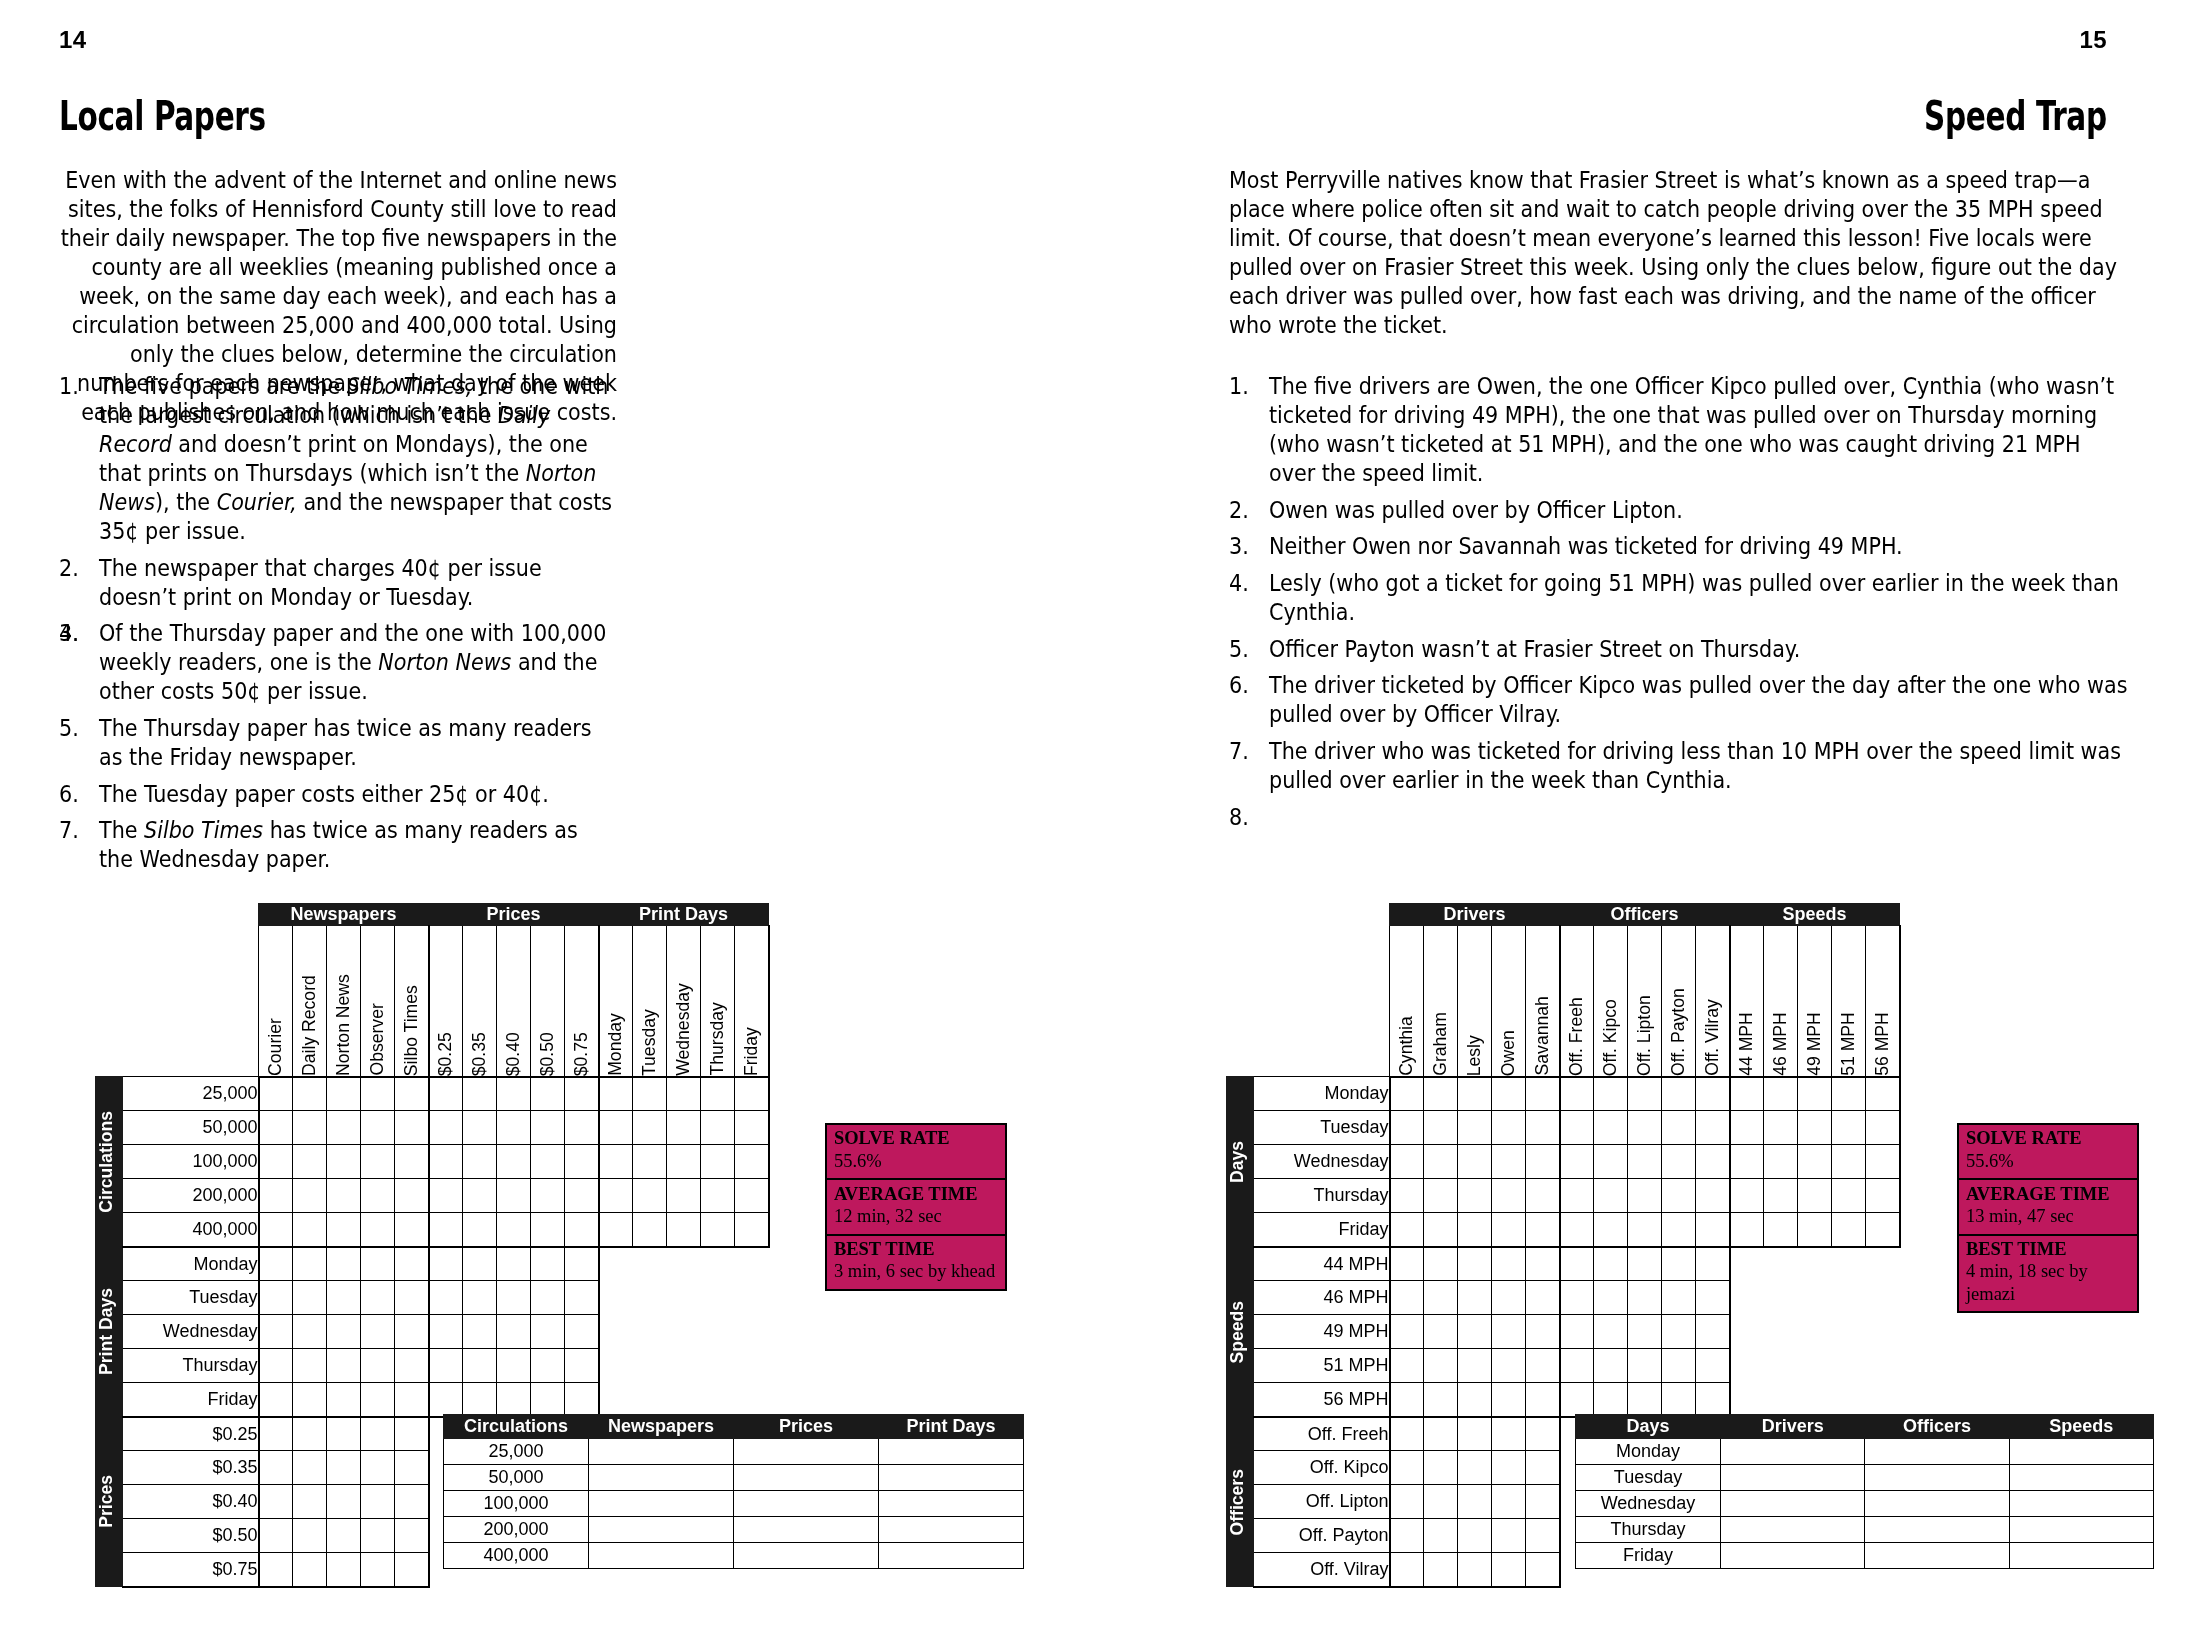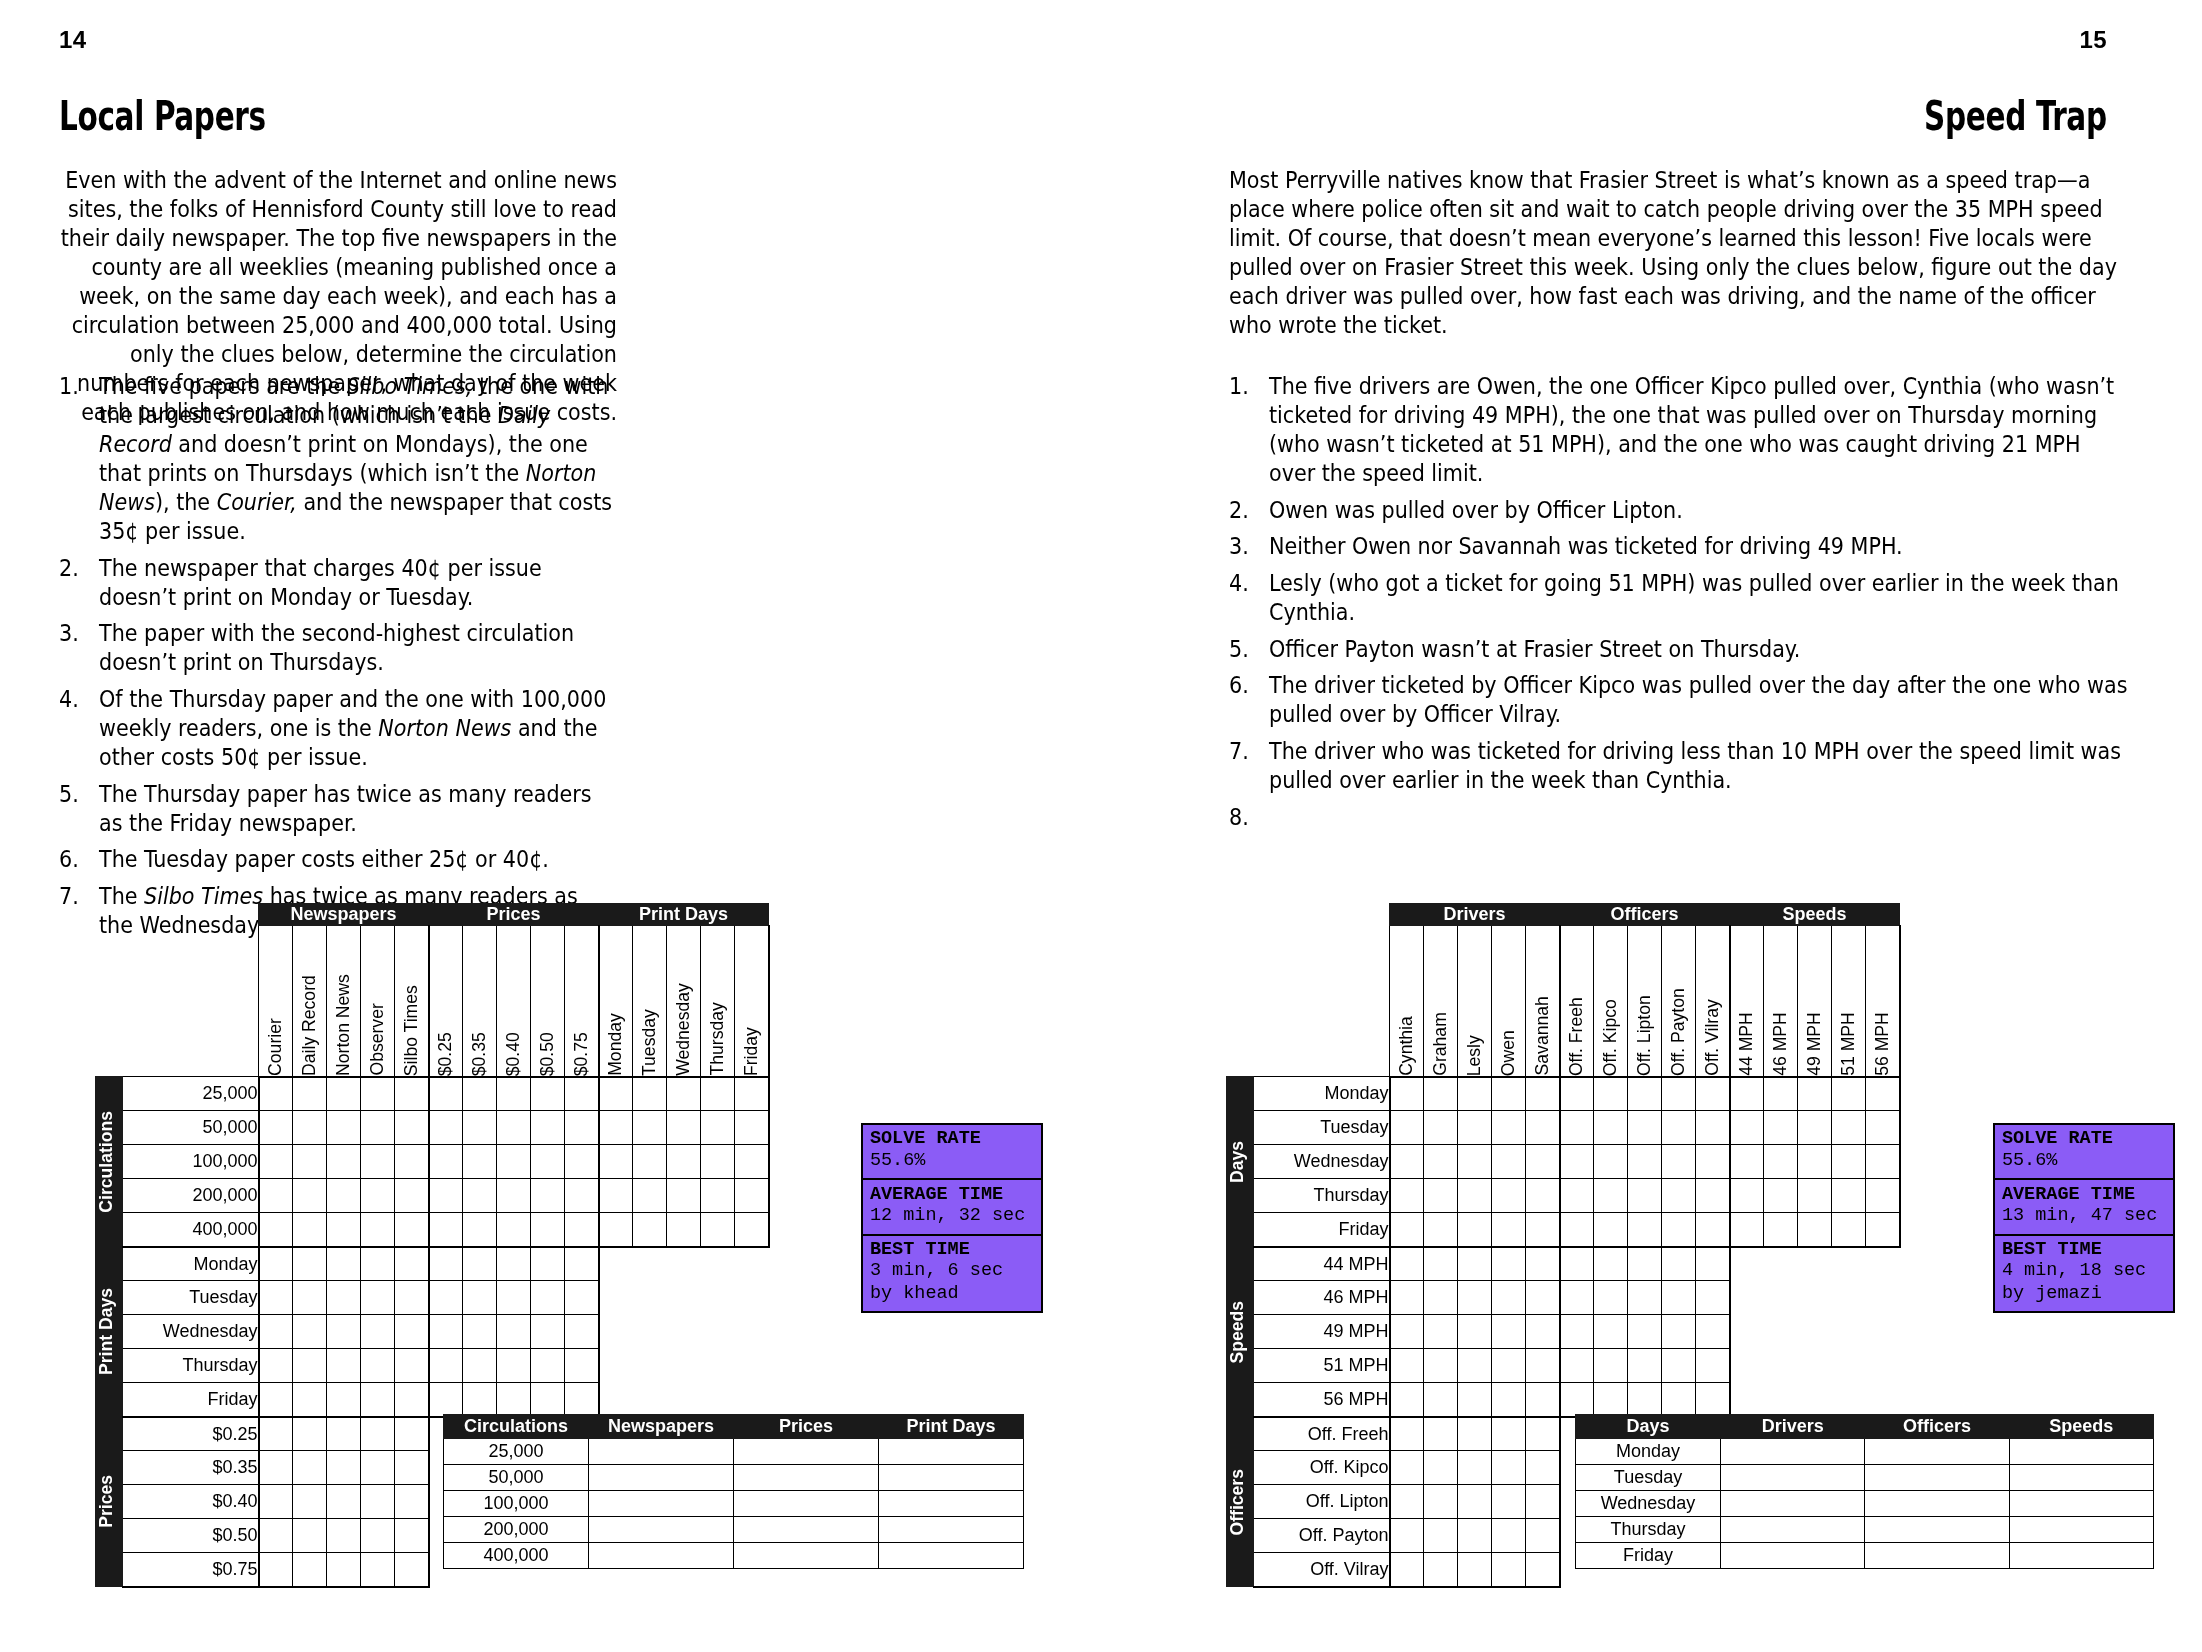--- a/index.html
+++ b/index.html
@@ -110,23 +110,22 @@
 
   
   .tb-top{border-top:2.6px solid #000 !important;}
   .tb-bot{border-bottom:2.6px solid #000 !important;}
   .tb-left{border-left:2.6px solid #000 !important;}
   .tb-right{border-right:2.6px solid #000 !important;}
 
   
   .stats{
     position:absolute;width:182px;
-    border:2.6px solid #000;background:#8b5cf6;box-sizing:border-box;
-    font-family:Liberation Mono, monospace;
-    margin-left:36px;
+    border:2.6px solid #000;background:#be185d;box-sizing:border-box;
+    font-family:Liberation Serif, serif;
   }
   .stats-left{left:825px;top:1123px;}
   .stats-right{left:1957px;top:1123px;}
   .stats .srow{border-bottom:2.6px solid #000;padding:3.4px 6.9px 6px 6.9px;}
   .stats .srow:last-child{border-bottom:none;}
   .stats .skey{font-size:18.5px;font-weight:bold;line-height:21.5px;}
   .stats .sval{font-size:18.5px;line-height:22.4px;}
 
   
   .ans{
@@ -151,21 +150,21 @@
 
 <div class="spread">
 
   <div class="page page-left">
     <div class="folio folio-left">14</div>
     <div class="title title-left">Local Papers</div>
     <div class="intro intro-left">Even with the advent of the Internet and online news sites, the folks of Hennisford County still love to read their daily newspaper. The top five newspapers in the county are all weeklies (meaning published once a week, on the same day each week), and each has a circulation between 25,000 and 400,000 total. Using only the clues below, determine the circulation numbers for each newspaper, what day of the week each publishes on, and how much each issue costs.</div>
     <ol class="clues clues-left">
         <li><span class="num">1.</span><span>The five papers are the <i>Silbo Times,</i> the one with the largest circulation (which isn’t the <i>Daily Record</i> and doesn’t print on Mondays), the one that prints on Thursdays (which isn’t the <i>Norton News</i>), the <i>Courier,</i> and the newspaper that costs 35¢ per issue.</span></li>
         <li><span class="num">2.</span><span>The newspaper that charges 40¢ per issue doesn’t print on Monday or Tuesday.</span></li>
-        <li><span class="num">3.</span><span>The paper with the second-highest circulation doesn’t print on Thursdays.</span></li>
+        <li><span class="num">3.</span></li>
         <li><span class="num">4.</span><span>Of the Thursday paper and the one with 100,000 weekly readers, one is the <i>Norton News</i> and the other costs 50¢ per issue.</span></li>
         <li><span class="num">5.</span><span>The Thursday paper has twice as many readers as the Friday newspaper.</span></li>
         <li><span class="num">6.</span><span>The Tuesday paper costs either 25¢ or 40¢.</span></li>
         <li><span class="num">7.</span><span>The <i>Silbo Times</i> has twice as many readers as the Wednesday paper.</span></li>
       </ol>
 
     <div class="grid-wrap gw-left">
       <table class="pg">
           <tbody>
             <tr>

